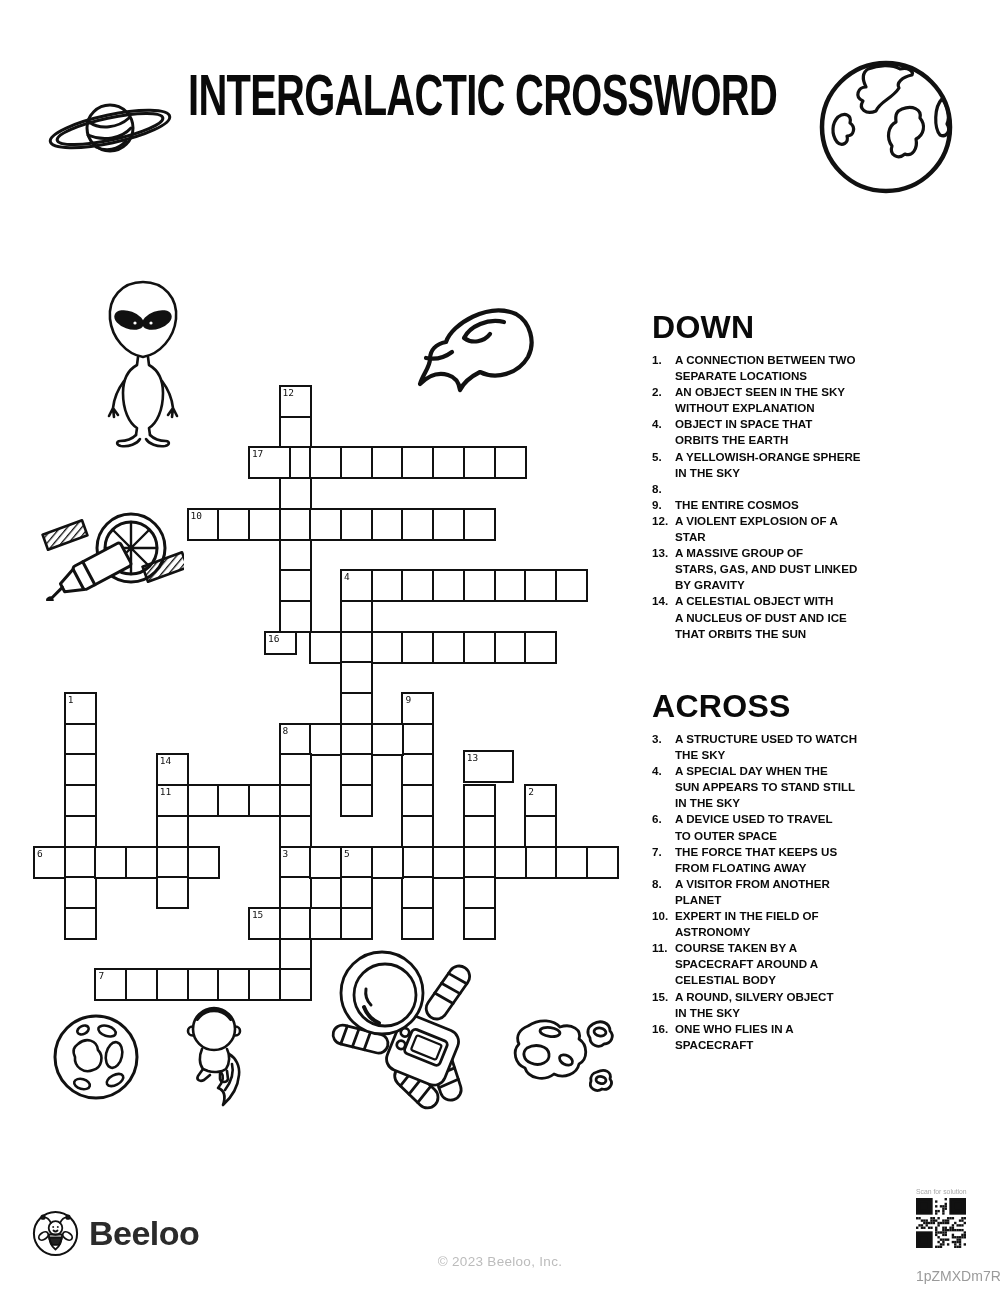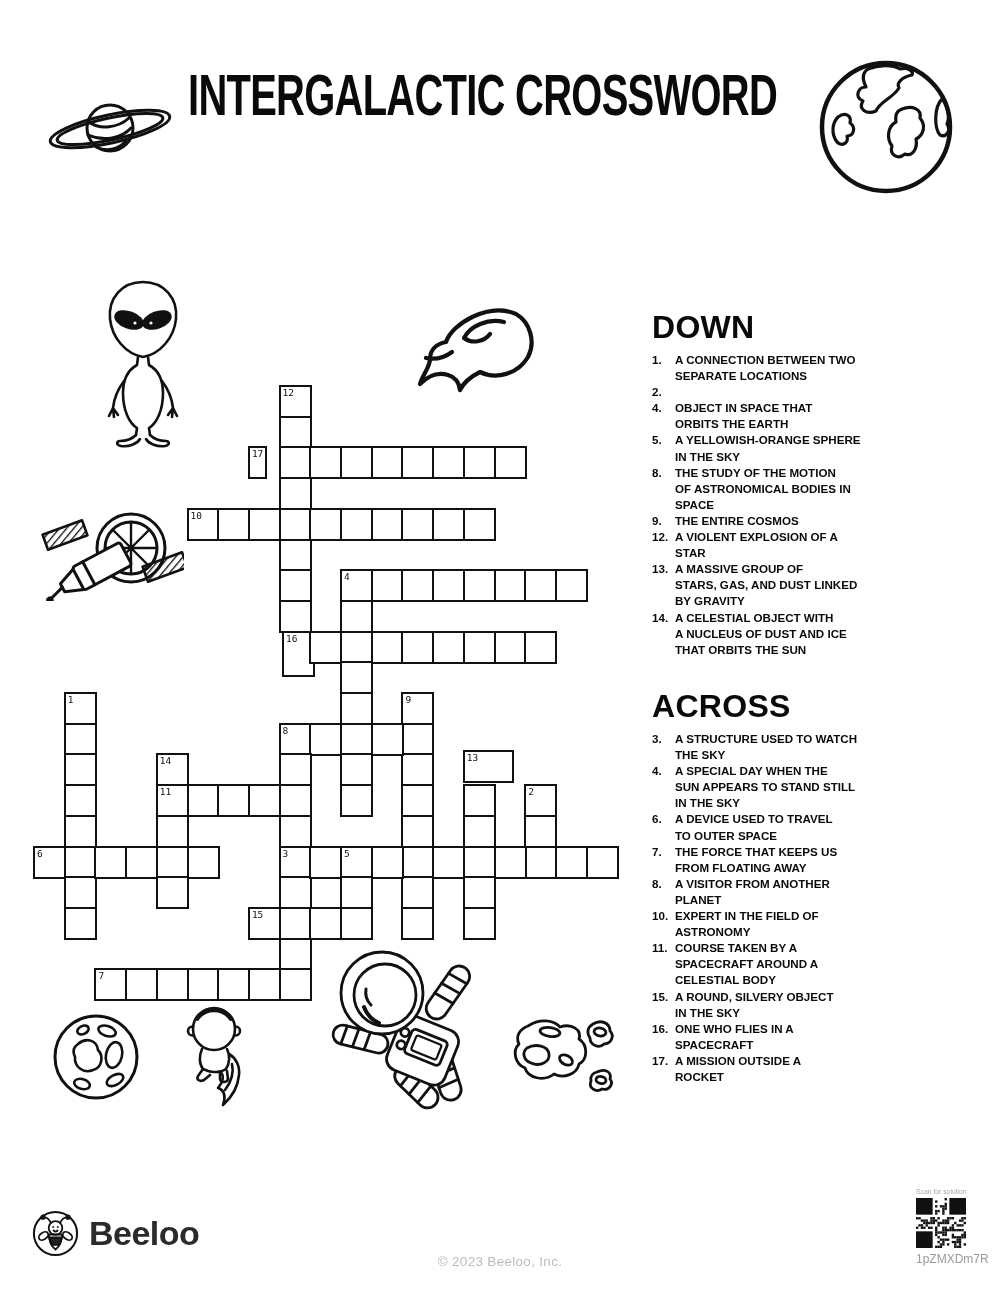--- a/index.html
+++ b/index.html
@@ -27,21 +27,21 @@
   .cellnum{position:absolute;top:0;left:2px;font:9.5px/12px "DejaVu Sans Mono",monospace;color:#111}
 
   .brand{position:absolute;left:32px;top:1210px;display:flex;align-items:center;gap:10px}
   .brand-name{font-size:34px;font-weight:bold;color:#2b2b2b;letter-spacing:-.5px}
   .copyright{position:absolute;left:0;right:0;top:1254px;text-align:center;
              font-size:13.5px;color:#bcbcbc;letter-spacing:.3px}
   .qr-wrap{position:absolute;left:916px;top:1188px;width:62px}
   .qr-top{font-size:6.8px;color:#a8a8a8;margin-bottom:3px}
   .qr-box{width:50px;height:50px}
   .qr-box svg rect{fill:#111}
-  .qr-code-text{font-size:12px;color:#9a9a9a;margin-top:4px}
+  .qr-code-text{font-size:14px;color:#9a9a9a;margin-top:20px}
 </style>
 </head>
 <body>
 
 <div class="page">
 
   <svg class="abs" style="left:44px;top:90px" width="132" height="78" viewBox="0 0 132 78">
     <g class="ln" stroke-width="3">
       <circle cx="66" cy="38" r="23"></circle>
       <path d="M45 32 C 56 40 74 38 85 28"></path>
@@ -116,24 +116,24 @@
       <div class="cell" style="left: 278.6px; top: 385px; height: 33.1px; width: 33.1px;">
         <span class="cellnum">12</span>
       </div>
       <div class="cell" style="left: 278.6px; top: 415.7px; height: 33.1px; width: 33.1px;"></div>
       <div class="cell" style="left: 278.6px; top: 446.4px; height: 33.1px; width: 33.1px;"></div>
       <div class="cell" style="left: 278.6px; top: 477.1px; height: 33.1px; width: 33.1px;"></div>
       <div class="cell" style="left: 278.6px; top: 507.8px; height: 33.1px; width: 33.1px;"></div>
       <div class="cell" style="left: 278.6px; top: 538.5px; height: 33.1px; width: 33.1px;"></div>
       <div class="cell" style="left: 278.6px; top: 569.2px; height: 33.1px; width: 33.1px;"></div>
       <div class="cell" style="left: 278.6px; top: 599.9px; height: 33.1px; width: 33.1px;"></div>
-      <div class="cell" style="left: 282px; top: 630.6px; height: 46px; width: 33.1px; padding-left: 11px;">
+      <div class="cell" style="left: 264px; top: 630.6px; height: 24px; width: 33.1px; padding-left: 11px;">
         <span class="cellnum">16</span>
       </div>
-      <div class="cell" style="left: 247.9px; top: 446.4px; height: 33.1px; width: 19px;">
+      <div class="cell" style="left: 247.9px; top: 446.4px; height: 33.1px; width: 43px;">
         <span class="cellnum">17</span>
       </div>
       <div class="cell" style="left: 309.3px; top: 446.4px; height: 33.1px; width: 33.1px;"></div>
       <div class="cell" style="left: 340px; top: 446.4px; height: 33.1px; width: 33.1px;"></div>
       <div class="cell" style="left: 370.7px; top: 446.4px; height: 33.1px; width: 33.1px;"></div>
       <div class="cell" style="left: 401.4px; top: 446.4px; height: 33.1px; width: 33.1px;"></div>
       <div class="cell" style="left: 432.1px; top: 446.4px; height: 33.1px; width: 33.1px;"></div>
       <div class="cell" style="left: 462.8px; top: 446.4px; height: 33.1px; width: 33.1px;"></div>
       <div class="cell" style="left: 493.5px; top: 446.4px; height: 33.1px; width: 33.1px;"></div>
       <div class="cell" style="left: 186.5px; top: 507.8px; height: 33.1px; width: 33.1px; text-align: right;">
@@ -265,36 +265,35 @@
   <div class="clues clues-down">
     <div class="clue-head">DOWN</div>
     <ul class="clue-list">
         <li class="clue-item">
           <span class="clue-num">1.</span>
           <span class="clue-text">A CONNECTION BETWEEN TWO
 SEPARATE LOCATIONS</span>
         </li>
         <li class="clue-item">
           <span class="clue-num">2.</span>
+          <span class="clue-text">AN OBJECT SEEN IN THE SKY
+WITHOUT EXPLANATION</span>
         </li>
         <li class="clue-item">
           <span class="clue-num">4.</span>
           <span class="clue-text">OBJECT IN SPACE THAT
 ORBITS THE EARTH</span>
         </li>
         <li class="clue-item">
           <span class="clue-num">5.</span>
           <span class="clue-text">A YELLOWISH-ORANGE SPHERE
 IN THE SKY</span>
         </li>
         <li class="clue-item">
           <span class="clue-num">8.</span>
-          <span class="clue-text">THE STUDY OF THE MOTION
-OF ASTRONOMICAL BODIES IN
-SPACE</span>
         </li>
         <li class="clue-item">
           <span class="clue-num">9.</span>
           <span class="clue-text">THE ENTIRE COSMOS</span>
         </li>
         <li class="clue-item">
           <span class="clue-num">12.</span>
           <span class="clue-text">A VIOLENT EXPLOSION OF A
 STAR</span>
         </li>
@@ -355,25 +354,20 @@
         </li>
         <li class="clue-item">
           <span class="clue-num">15.</span>
           <span class="clue-text">A ROUND, SILVERY OBJECT
 IN THE SKY</span>
         </li>
         <li class="clue-item">
           <span class="clue-num">16.</span>
           <span class="clue-text">ONE WHO FLIES IN A
 SPACECRAFT</span>
-        </li>
-        <li class="clue-item">
-          <span class="clue-num">17.</span>
-          <span class="clue-text">A MISSION OUTSIDE A
-ROCKET</span>
         </li>
       </ul>
   </div>
 
   <svg class="abs" style="left:52px;top:1010px" width="90" height="94" viewBox="0 0 90 94">
     <g class="ln" stroke-width="3">
       <circle cx="44" cy="47" r="41"></circle>
       <g stroke-width="2.6">
         <path d="M26 34 C 34 27 45 30 46 40 C 52 46 50 58 41 60 C 32 64 22 57 23 47 C 20 40 22 37 26 34 Z"></path>
         <ellipse cx="62" cy="45" rx="8" ry="13" transform="rotate(12 62 45)"></ellipse>

